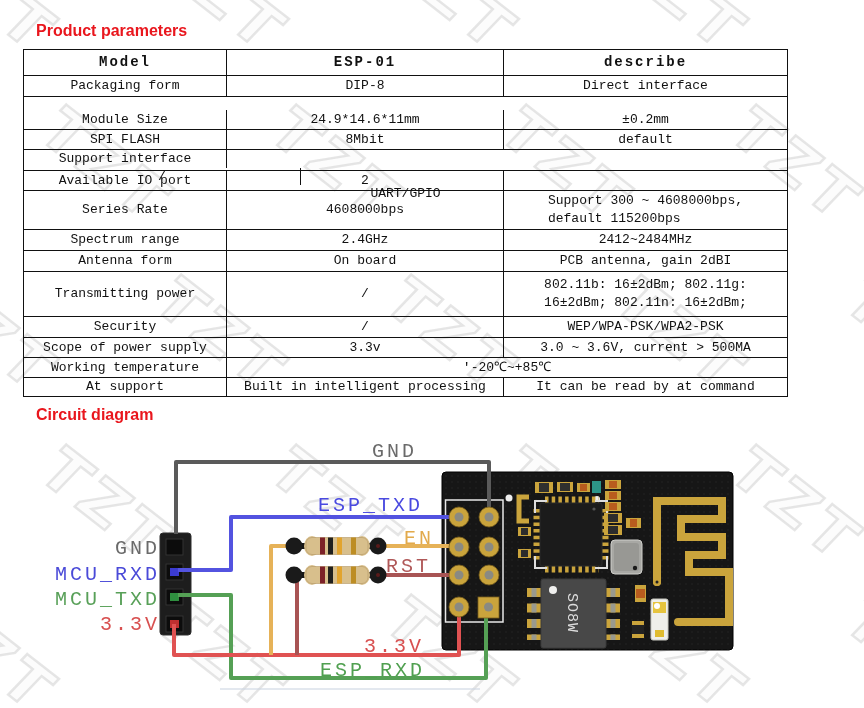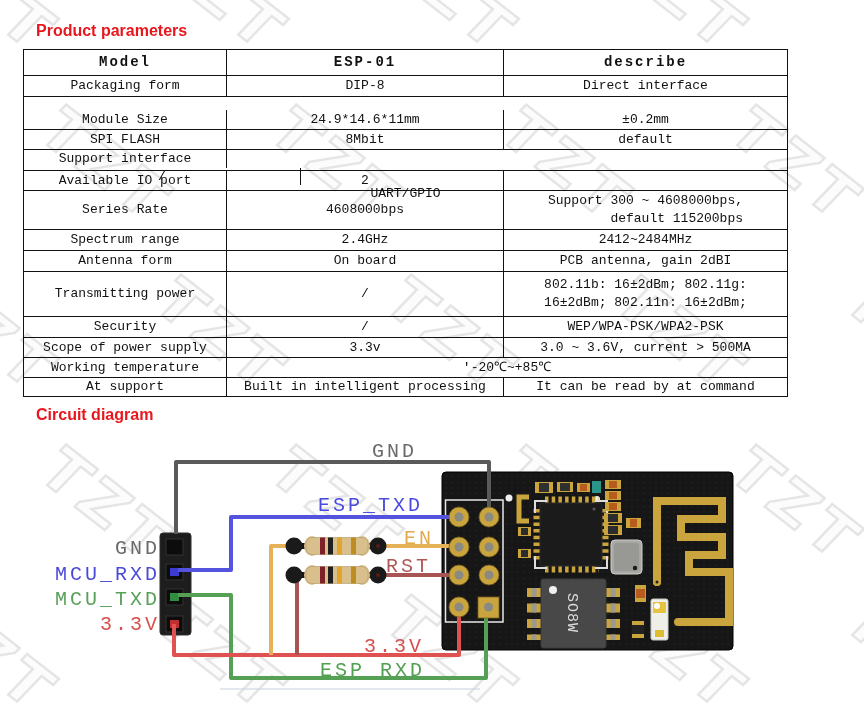--- a/index.html
+++ b/index.html
@@ -15,21 +15,21 @@
   .section-title{position:absolute;left:36px;z-index:4;font-weight:bold;font-size:16px;
       color:#e9161d;letter-spacing:0px;margin-top:11px;}
   #title1{top:11px;}
   #title2{top:395px;}
   
   #spec-table{position:absolute;left:23px;top:49px;width:765px;z-index:2;
       border:1.5px solid #111;box-sizing:border-box;
       font-family:"Liberation Mono","DejaVu Sans Mono",monospace;font-size:13px;color:#111;}
   .t-row{display:flex;border-bottom:1px solid #111;}
   .t-row:last-child{border-bottom:none;}
-  .t-cell{display:flex;align-items:center;justify-content:center;text-align:right;
+  .t-cell{display:flex;align-items:center;justify-content:center;text-align:left;
       border-right:1px solid #111;box-sizing:border-box;white-space:pre-line;line-height:1.35;}
   .t-cell.c0{width:203px;}
   .t-cell.c1{width:277px;}
   .t-cell.c2{flex:1;border-right:none;}
   .t-row.head .t-cell{font-weight:bold;font-size:14px;letter-spacing:2px;}
   
   #circuit-svg{position:absolute;left:0;top:0;z-index:3;pointer-events:none;}
   .wire{fill:none;stroke-width:4;stroke-linejoin:round;stroke-linecap:butt;}
   .diag-label{font-family:"Liberation Mono","DejaVu Sans Mono",monospace;font-size:20px;
       letter-spacing:3px;}

